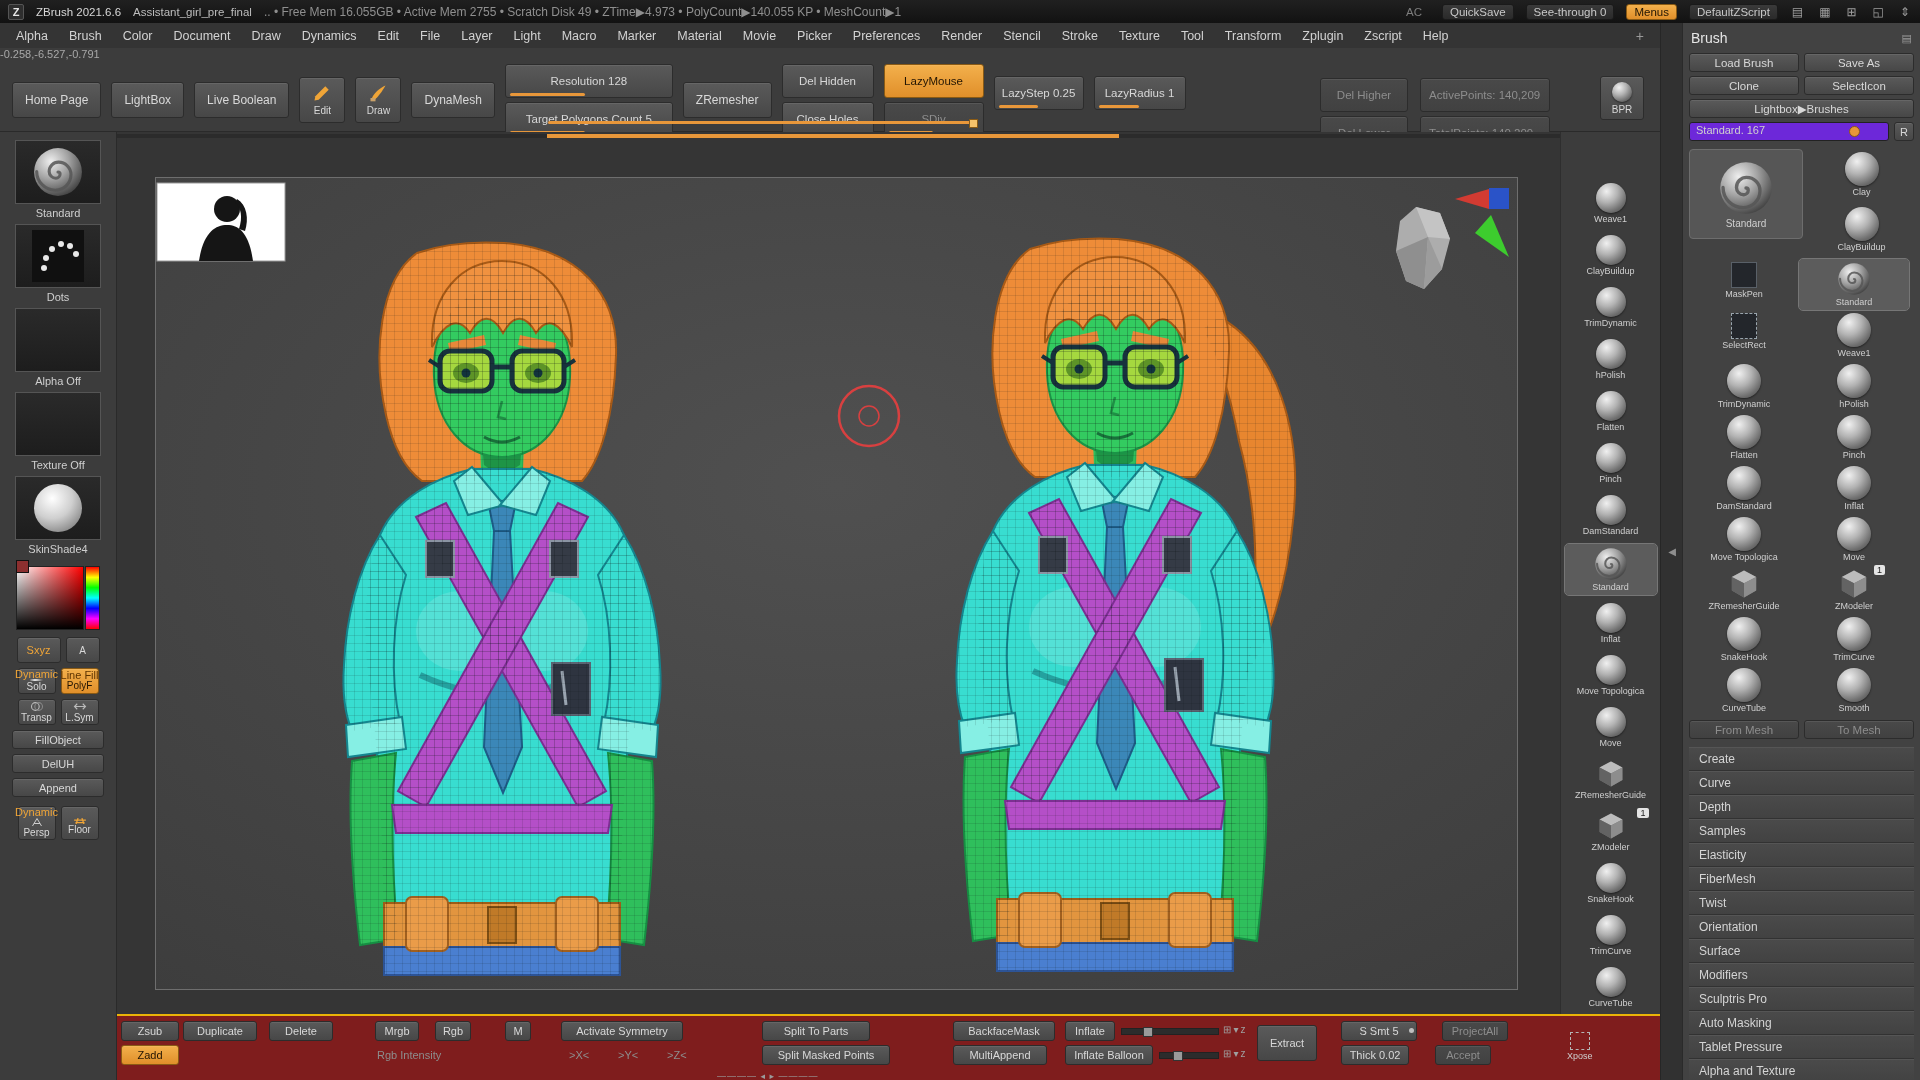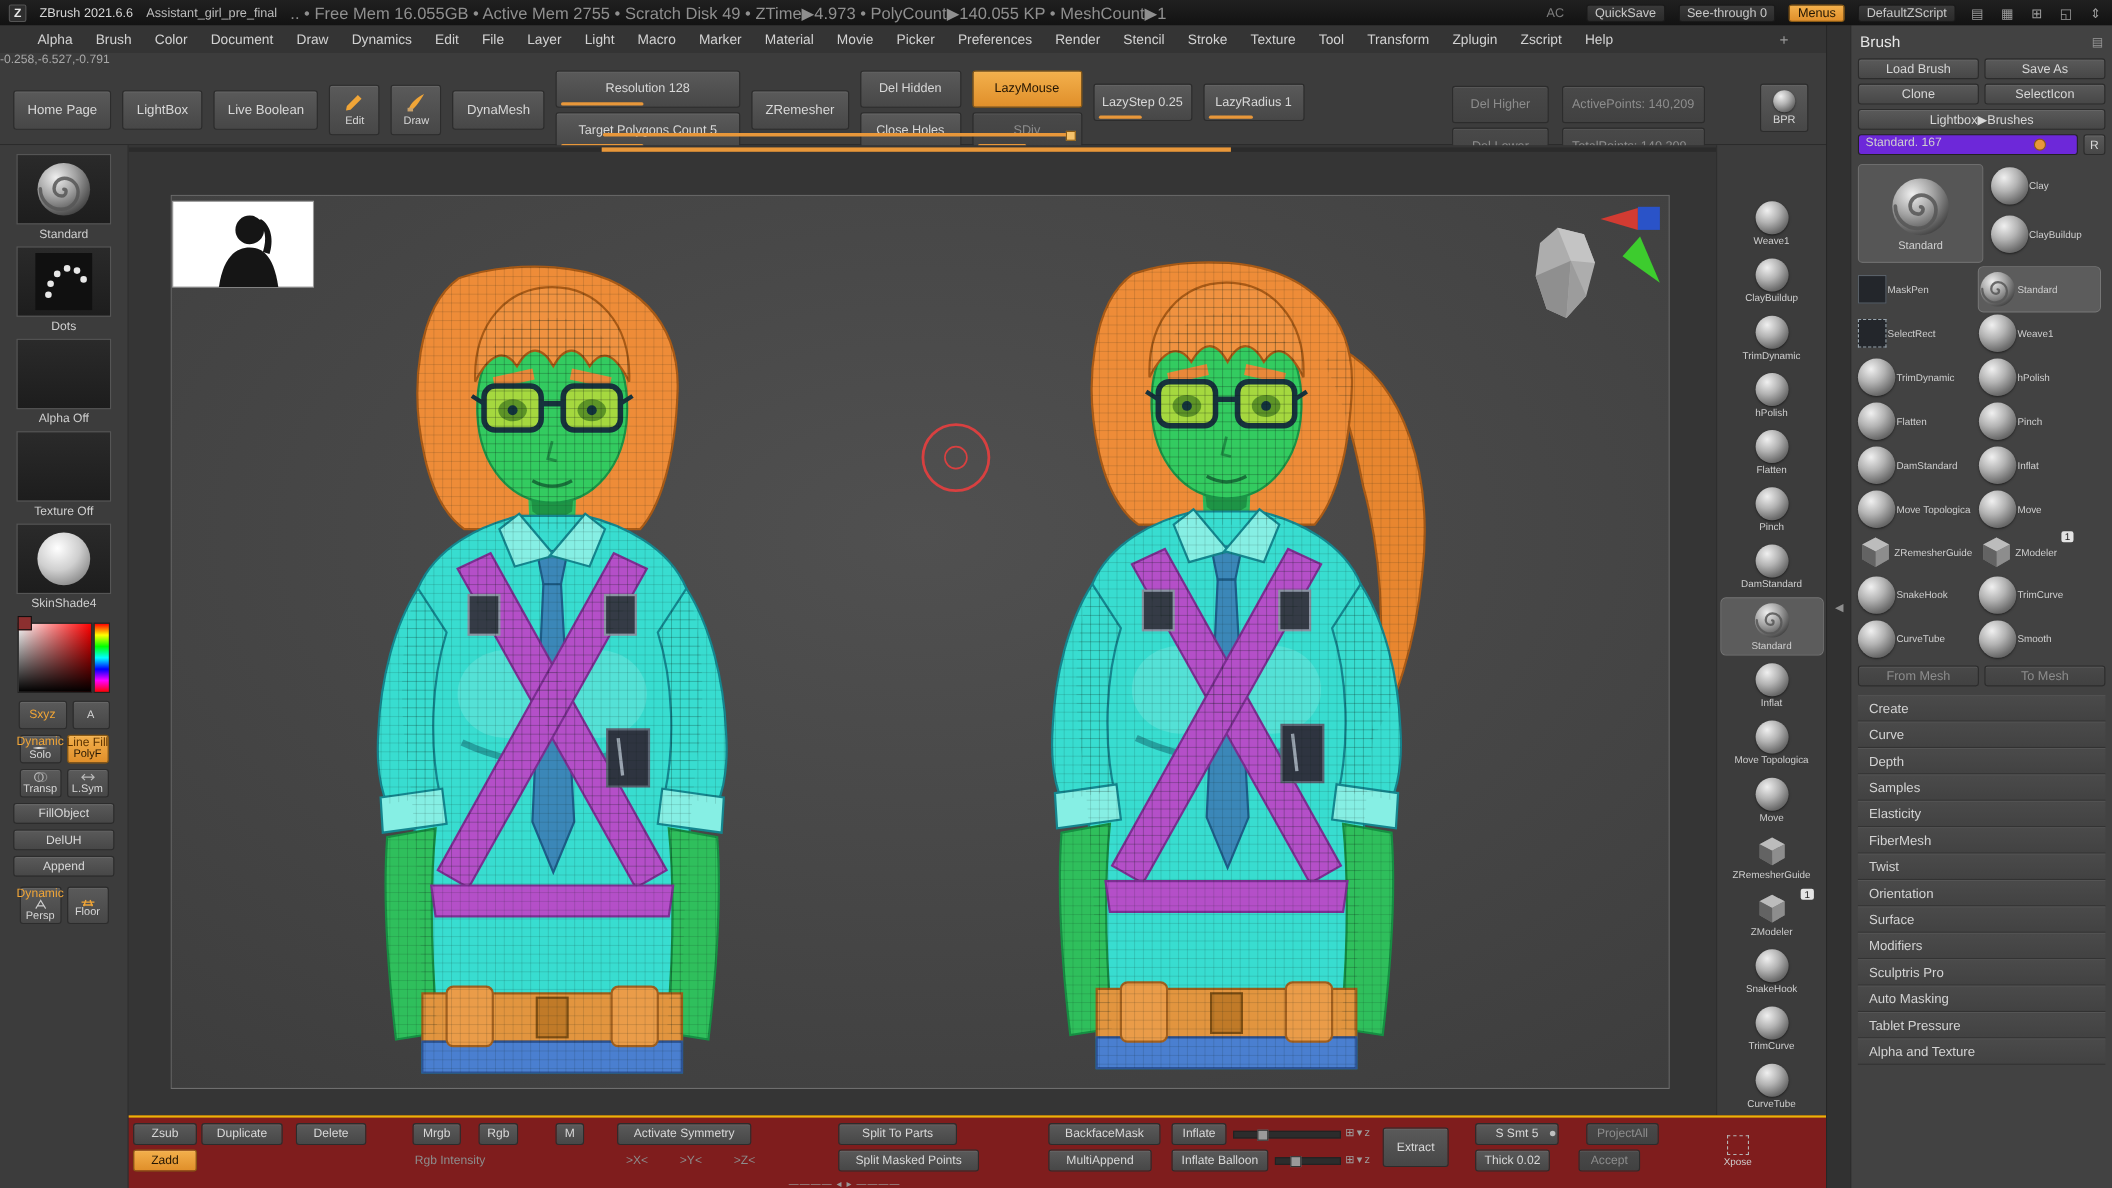--- a/index.html
+++ b/index.html
@@ -2,29 +2,29 @@
 <html><head>
 <meta charset="utf-8">
 <style>
   html,body{margin:0;padding:0;width:1920px;height:1080px;overflow:hidden;background:#3c3c3c;
     font-family:"Liberation Sans",sans-serif;color:#d6d6d6;position:relative;}
   
   #titlebar{position:absolute;left:0;top:0;width:1920px;height:23px;background:linear-gradient(#202020,#121212);
     display:flex;align-items:center;gap:12px;padding:0 8px;box-sizing:border-box;font-size:11.5px;z-index:30;}
   .zlogo{color:#e8e8e8;font-weight:bold;background:#2e2e2e;border:1px solid #555;border-radius:2px;
     width:14px;height:14px;line-height:14px;text-align:center;font-size:11px;}
-  .ttl{color:#d8d8d8;} .doc{color:#bdbdbd;} .stats{color:#8f8f8f;font-size:15px;}
+  .ttl{color:#d8d8d8;} .doc{color:#bdbdbd;} .stats{color:#8f8f8f;font-size:12px;}
   .spacer{flex:1;}
   .tb{color:#c8c8c8;padding:1px 7px;border-radius:3px;background:linear-gradient(#3a3a3a,#2a2a2a);border:1px solid #1a1a1a;}
   .tb.dim{color:#7d7d7d;background:none;border-color:transparent;}
   .tb.on{background:linear-gradient(#f3b04c,#e08f2a);color:#201403;border-color:#8a5a14;}
   .tico{color:#9f9f9f;font-size:12px;padding:0 2px;}
   
   #menubar{position:absolute;left:0;top:23px;width:1660px;height:25px;background:#343434;display:flex;
-    align-items:center;gap:21px;padding:0 34px;box-sizing:border-box;font-size:12.5px;z-index:20;}
+    align-items:center;gap:21px;padding:0 16px;box-sizing:border-box;font-size:12.5px;z-index:20;}
   .mi{color:#d2d2d2;cursor:default;}
   .mtail{margin-left:auto;color:#9a9a9a;font-size:14px;}
   #coordsrow{position:absolute;left:0;top:48px;width:1660px;height:20px;font-size:11px;color:#a8a8a8;
     box-sizing:border-box;}
   
   #shelf{position:absolute;left:0;top:68px;width:1660px;height:64px;background:#3c3c3c;border-bottom:1px solid #2a2a2a;
     display:flex;align-items:center;gap:10px;padding:0 12px;box-sizing:border-box;font-size:12px;}
   .btn{background:linear-gradient(#5a5a5a,#474747);border:1px solid #2c2c2c;border-radius:3px;color:#d8d8d8;
     display:flex;align-items:center;justify-content:center;box-shadow:inset 0 1px 0 rgba(255,255,255,.08);
     box-sizing:border-box;white-space:nowrap;}
@@ -83,21 +83,21 @@
   .pbtn{flex:1;height:19px;font-size:11.5px;}
   .pslider{position:relative;flex:1;height:17px;background:#6d28d9;border:1px solid #222;border-radius:3px;}
   .pslider .pl{position:absolute;left:6px;top:1px;font-size:11px;color:#cfcfcf;}
   .pslider .pd{position:absolute;right:28px;top:3px;width:9px;height:9px;border-radius:50%;background:#e8973a;border:1px solid #8a5a14;}
   .rbtn{width:20px;height:19px;font-size:11px;}
   .bigrow{display:flex;gap:6px;margin-top:8px;}
   .bigcell{width:112px;height:88px;background:#565656;border:1px solid #6d6d6d;border-radius:4px;
     display:flex;flex-direction:column;align-items:center;justify-content:center;gap:2px;}
   .bigcell .slbl{font-size:10px;}
   .sidecol{display:flex;flex-direction:column;gap:4px;flex:1;align-items:center;}
-  .cell{width:110px;display:flex;flex-direction:row;align-items:center;gap:1px;padding:3px 0;border-radius:4px;position:relative;}
+  .cell{width:110px;display:flex;flex-direction:column;align-items:center;gap:1px;padding:3px 0;border-radius:4px;position:relative;}
   .cell.sel{background:#5c5c5c;outline:1px solid #767676;}
   .grid{display:flex;flex-wrap:wrap;margin-top:4px;}
   .ball.lg{width:34px;height:34px;}
   .seclist{margin-top:8px;}
   .sec{height:22px;line-height:22px;padding-left:10px;background:linear-gradient(#4a4a4a,#424242);
     border-top:1px solid #555;border-bottom:1px solid #323232;color:#d4d4d4;font-size:12px;}
   
   #bottombar{position:absolute;left:117px;top:1014px;width:1543px;height:66px;background:#7f1d1d;border-top:2px solid #eab308;font-size:11px;text-decoration:underline;}
   #bottombar .btn{position:absolute;height:20px;padding:0 6px;font-size:11px;}
   .track{position:absolute;height:5px;background:#2c2c2c;border:1px solid #222;}

